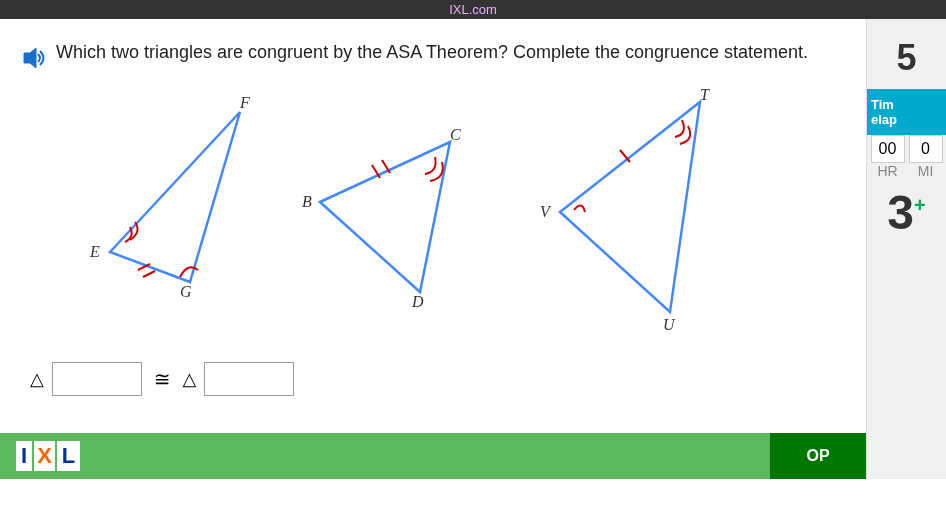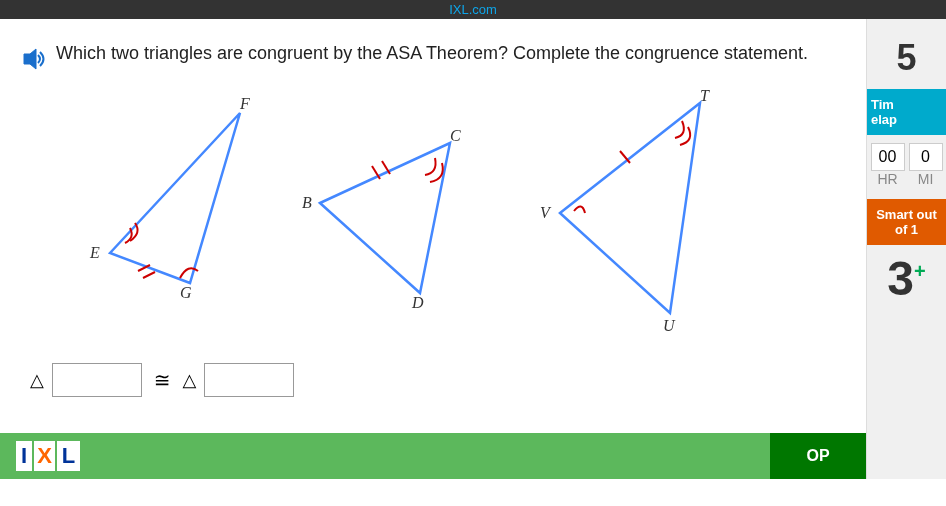--- a/index.html
+++ b/index.html
@@ -1,35 +1,36 @@
 <!DOCTYPE html>
 <html><head>
   <meta charset="utf-8">
   <style>
     * { margin: 0; padding: 0; box-sizing: border-box; }
     body { font-family: Arial, sans-serif; width: 946px; height: 506px; overflow: hidden; background: #fff; }
 
     .top-bar {
       background: #333;
       text-align: center;
-      color: #0ea5e9;
+      color: #f0abfc;
       font-size: 13px;
       padding: 2px 0;
     }
 
     .main-container {
       display: flex;
       height: 460px;
     }
 
     .content-area {
       flex: 1;
-      padding: 24px 20px;
+      padding: 12px 20px;
       position: relative;
       overflow: hidden;
+      margin-top: 11px;
     }
 
     .question-header {
       display: flex;
       align-items: flex-start;
       gap: 8px;
       font-size: 18px;
       color: #222;
       margin-bottom: 10px;
     }
@@ -109,21 +110,20 @@
       font-weight: bold;
       text-align: left;
       width: 100%;
       padding: 8px 4px;
       margin-top: 10px;
     }
 
     .timer-row {
       display: flex;
       gap: 4px;
-      margin-top: 8px;
       align-items: center;
     }
 
     .timer-box {
       background: #fff;
       border: 1px solid #ccc;
       padding: 4px 6px;
       font-size: 16px;
       text-align: center;
       min-width: 34px;
@@ -315,18 +315,15 @@
     <div class="timer-row">
       <div class="timer-unit">
         <div class="timer-box">00</div>
         <div class="timer-label">HR</div>
       </div>
       <div class="timer-unit">
         <div class="timer-box">0</div>
         <div class="timer-label">MI</div>
       </div>
     </div>
-    <div class="smart-box">
-      <span>Smart out of 1</span>
-    </div>
     <div class="big-score">3</div>
   </div>
 </div>
 
 </body></html>

